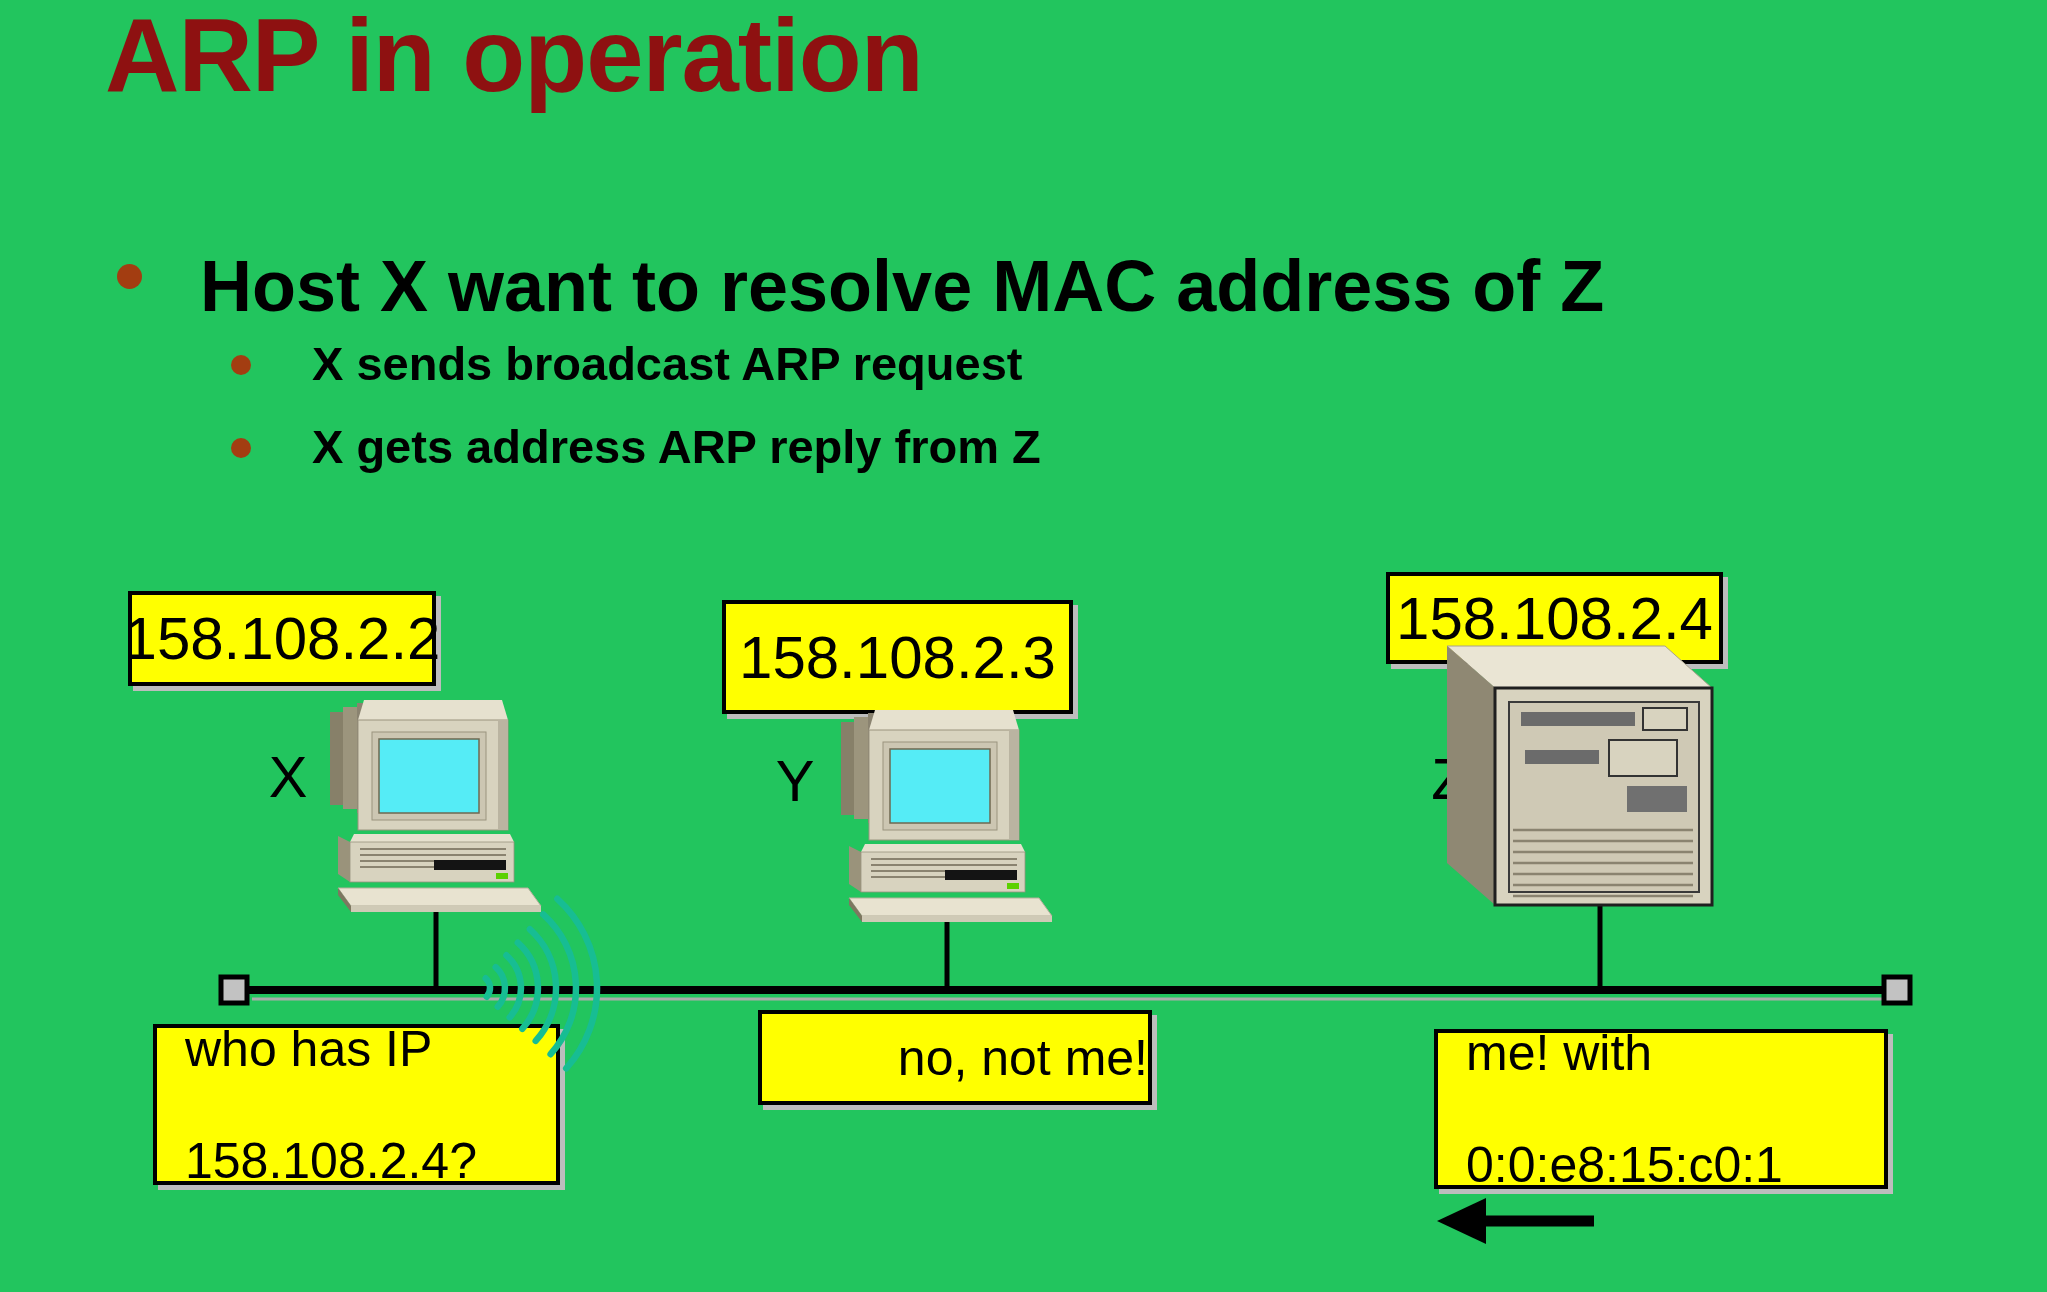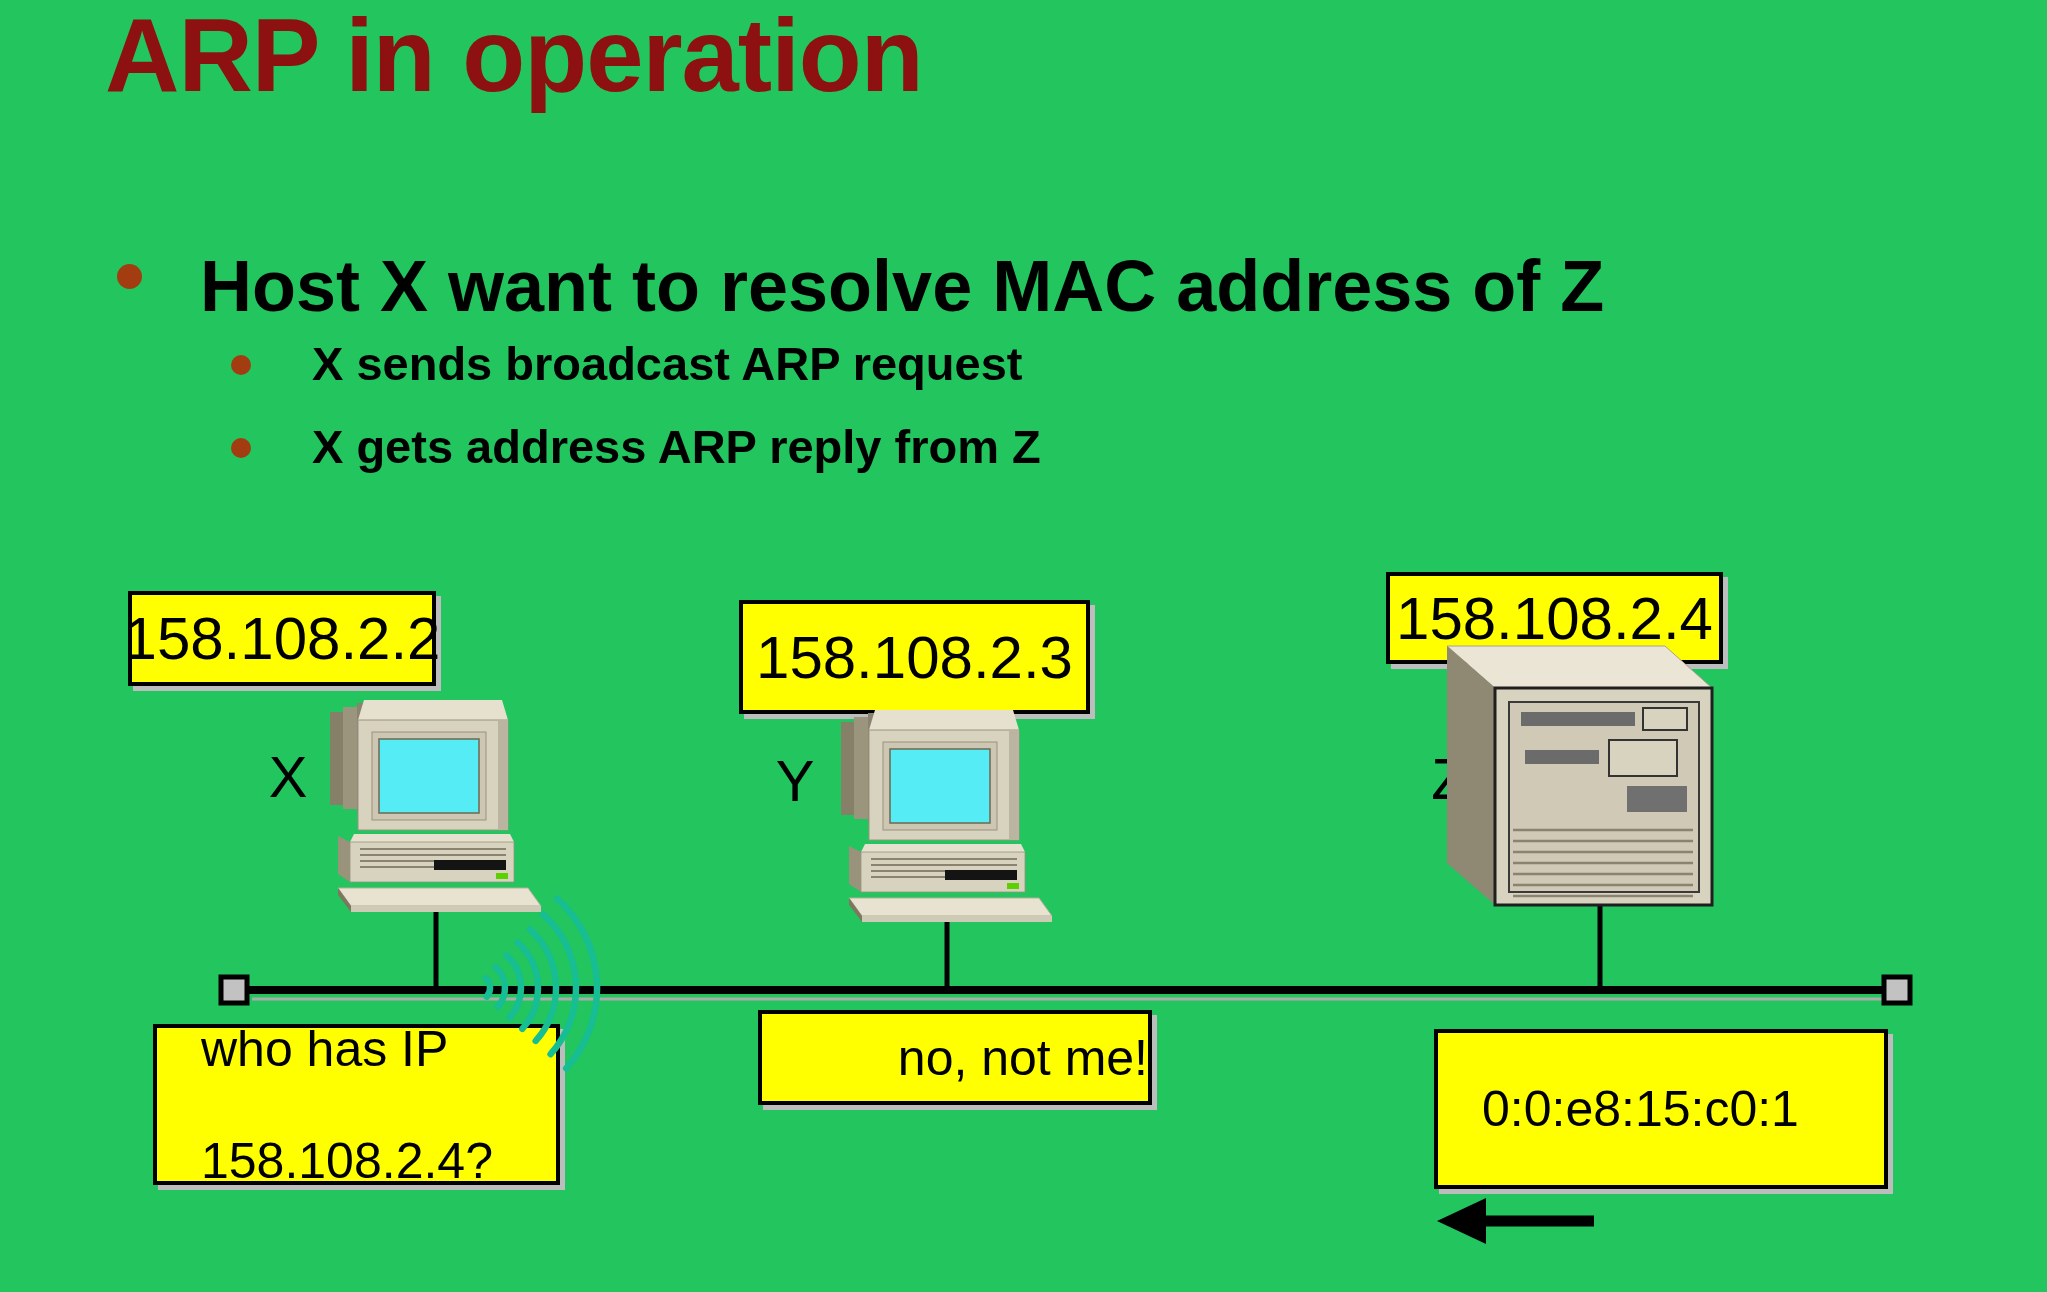--- a/index.html
+++ b/index.html
@@ -42,36 +42,36 @@
   .bullet-sub1{left:312px;top:340px;font-size:47px;}
   .bullet-sub2{left:312px;top:423px;font-size:47px;}
   .ip-label{
     display:flex;align-items:center;justify-content:center;
     background:var(--c-label-background);
     border:4px solid var(--c-label-border);
     box-shadow:5px 5px 0 #BDBDBD;
     font-size:60px;color:#000;white-space:nowrap;
   }
   .ip-x{left:128px;top:591px;width:308px;height:95px;}
-  .ip-y{left:739px;top:600px;width:351px;height:114px;}
+  .ip-y{left:722px;top:600px;width:351px;height:114px;}
   .ip-z{left:1386px;top:572px;width:337px;height:92px;}
   .host-letter{
     width:80px;text-align:center;
     font-size:58px;color:#000;line-height:1.0;white-space:nowrap;
   }
   .host-x{left:248px;top:748px;}
   .host-y{left:755px;top:752px;}
   .host-z{left:1409px;top:750px;}
   .speech{
     display:flex;flex-direction:column;justify-content:center;
     background:var(--c-label-background);
     border:4px solid var(--c-label-border);
     box-shadow:5px 5px 0 #BDBDBD;
     font-size:50px;color:#000;
-    padding-left:44px;line-height:1.36;white-space:nowrap;gap:44px;
+    padding-left:28px;line-height:1.36;white-space:nowrap;gap:44px;
   }
   .speech-request{left:153px;top:1024px;width:407px;height:161px;}
   .speech-decline{left:758px;top:1010px;width:394px;height:95px;text-align:right;}
   .speech-reply{left:1434px;top:1029px;width:454px;height:160px;}
   .overlay{
     position:absolute;left:0;top:0;
     pointer-events:none;
   }
   .screen{fill:var(--c-screen);}
   .wave{stroke:var(--c-wave);stroke-width:6.5;fill:none;stroke-linecap:round;}
@@ -107,20 +107,21 @@
   <div class="abs host-letter host-z">Z</div>
 
   <div class="abs speech speech-request">
     <span>who has IP</span>
     <span>158.108.2.4?</span>
   </div>
   <div class="abs speech speech-decline">
     <span>no, not me!</span>
   </div>
   <div class="abs speech speech-reply">
+    <span>me! with</span>
     <span>0:0:e8:15:c0:1</span>
   </div>
 
   <svg class="overlay" width="2047" height="1292" viewBox="0 0 2047 1292">
     <defs>
       <g id="desktop-shape">
         <rect x="0" y="14" width="13" height="93" fill="#878069"></rect>
         <rect x="13" y="9" width="14" height="102" fill="#9C957D"></rect>
         <rect x="27" y="5" width="14" height="110" fill="#8A8370"></rect>
         <polygon points="34,2 172,2 178,22 28,22" fill="#E6E1CF"></polygon>

